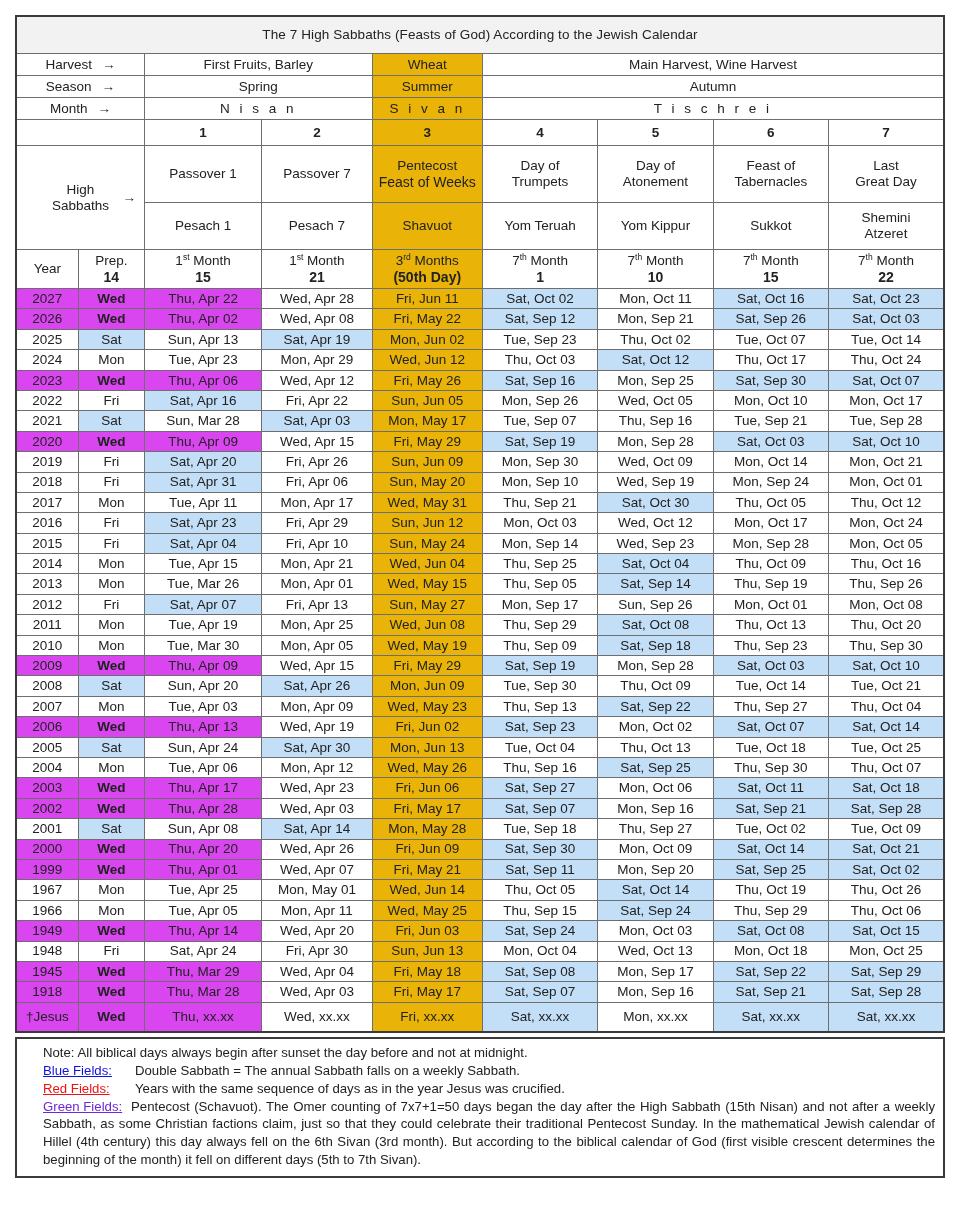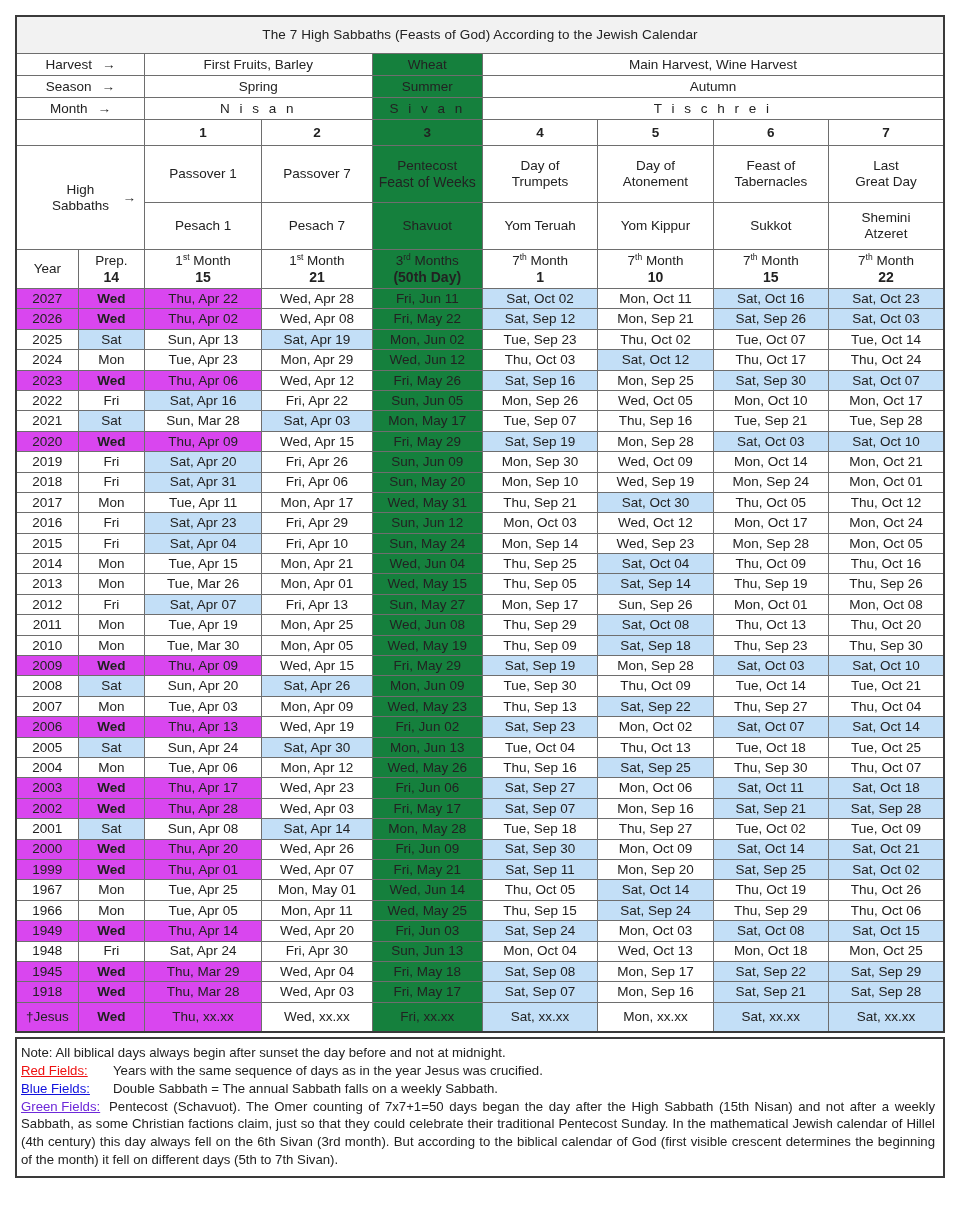--- a/index.html
+++ b/index.html
@@ -8,37 +8,37 @@
   table.cal{border-collapse:collapse;table-layout:fixed;width:930px;border:2px solid #3a3a3a;}
   table.cal td{border:1px solid #6e6e6e;text-align:center;vertical-align:middle;font-size:13.5px;color:#222;padding:0;line-height:1.15;}
   
   .title-cell{background:#f2f2f2;color:#10108c;font-weight:normal;font-size:21px;height:36px;letter-spacing:.1px;}
   
   .rowlabel{text-align:right;padding-right:4px;font-size:14px;color:#222;white-space:nowrap;}
   .rowlabel .arr{display:inline-block;margin-left:10px;}
   .red{color:#ee1111;}
   .green{color:#108a10;}
   .blue{color:#1111dd;}
-  .bg-green{background:#15803d;}
+  .bg-green{background:#eab308;}
   .bg-blue{background:#c3dff7;}
   .bg-red{background:#d946ef;}
   .h-harvest td,.h-season td,.h-month td{height:21px;font-size:14px;}
   .h-month .sp{letter-spacing:3px;}
   .h-num td{height:25px;font-weight:bold;font-size:18px;}
   .h-feast td{height:56px;font-size:15px;}
   .h-heb td{height:46px;font-size:15px;}
   .h-mon td{height:38px;font-size:12.5px;}
   .h-mon b{font-size:14px;}
   .h-mon sup{font-size:8.5px;}
   .hs-label{font-size:14px;text-align:left;padding-left:12px;position:relative;}
   .hs-label .arr{position:absolute;right:8px;top:50%;transform:translateY(-50%);}
   tr.datarow td{height:19.4px;font-size:13.5px;}
   tr.datarow td.yr{font-size:13.5px;}
   .fw{font-weight:bold;}
-  .note{margin-top:4px;border:2px solid #3a3a3a;width:930px;box-sizing:border-box;padding:5px 8px 7px 4px;font-size:13.2px;line-height:1.36;color:#222;}
+  .note{margin-top:4px;border:2px solid #3a3a3a;width:930px;box-sizing:border-box;padding:5px 8px 7px 26px;font-size:13.2px;line-height:1.36;color:#222;}
   .nlab{display:inline-block;width:92px;text-decoration:underline;}
   .nlab.r{color:#ee1111;}
   .nlab.b{color:#1111dd;}
   .nlab.g{color:#6d28d9;}
   .note p{margin:0;text-align:justify;}
   .notefirst{margin-bottom:0;}
 </style>
 </head>
 <body>
 
@@ -527,18 +527,18 @@
           <td class="">Mon, xx.xx</td>
           <td class="bg-blue blue">Sat, xx.xx</td>
           <td class="bg-blue blue">Sat, xx.xx</td>
         </tr>
       </tbody>
 
   </table>
 
   <div class="note">
     <p class="notefirst">Note: All biblical days always begin after sunset the day before and not at midnight.</p>
+    <p><span class="nlab b">Blue Fields:</span><span>Double Sabbath = The annual Sabbath falls on a weekly Sabbath.</span></p>
     <p><span class="nlab r">Red Fields:</span><span>Years with the same sequence of days as in the year Jesus was crucified.</span></p>
-    <p><span class="nlab b">Blue Fields:</span><span>Double Sabbath = The annual Sabbath falls on a weekly Sabbath.</span></p>
     <p><span class="nlab g" style="width:88px">Green Fields:</span><span>Pentecost (Schavuot). The Omer counting of 7x7+1=50 days began the day after the High Sabbath (15th Nisan) and not after a weekly Sabbath, as some Christian factions claim, just so that they could celebrate their traditional Pentecost Sunday. In the mathematical Jewish calendar of Hillel (4th century) this day always fell on the 6th Sivan (3rd month). But according to the biblical calendar of God (first visible crescent determines the beginning of the month) it fell on different days (5th to 7th Sivan).</span></p>
   </div>
 
 </div>
 
 </body></html>

